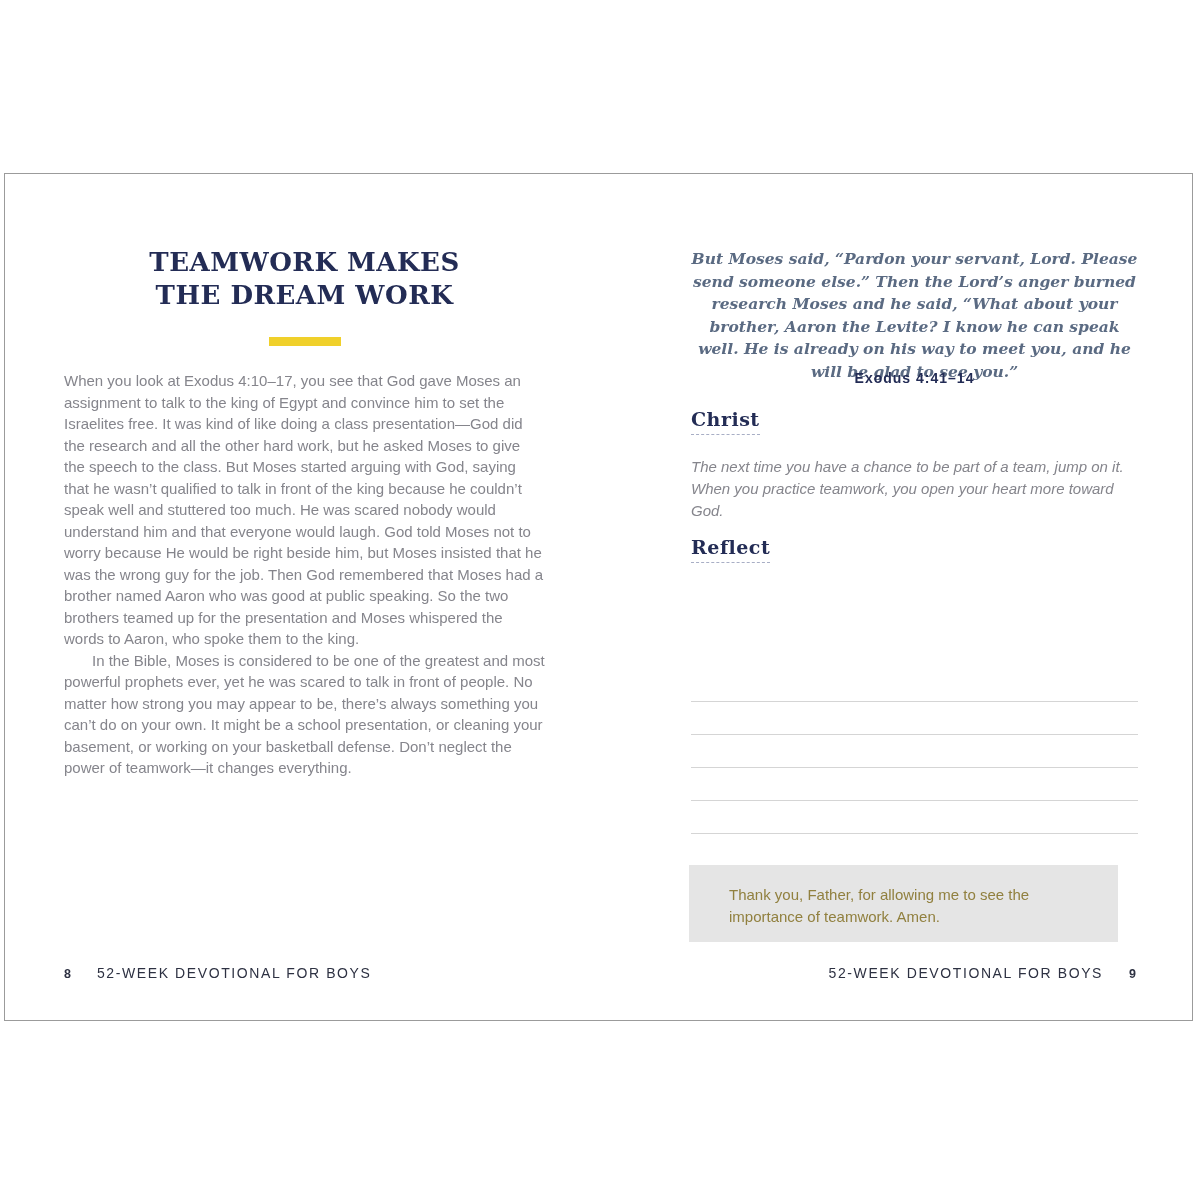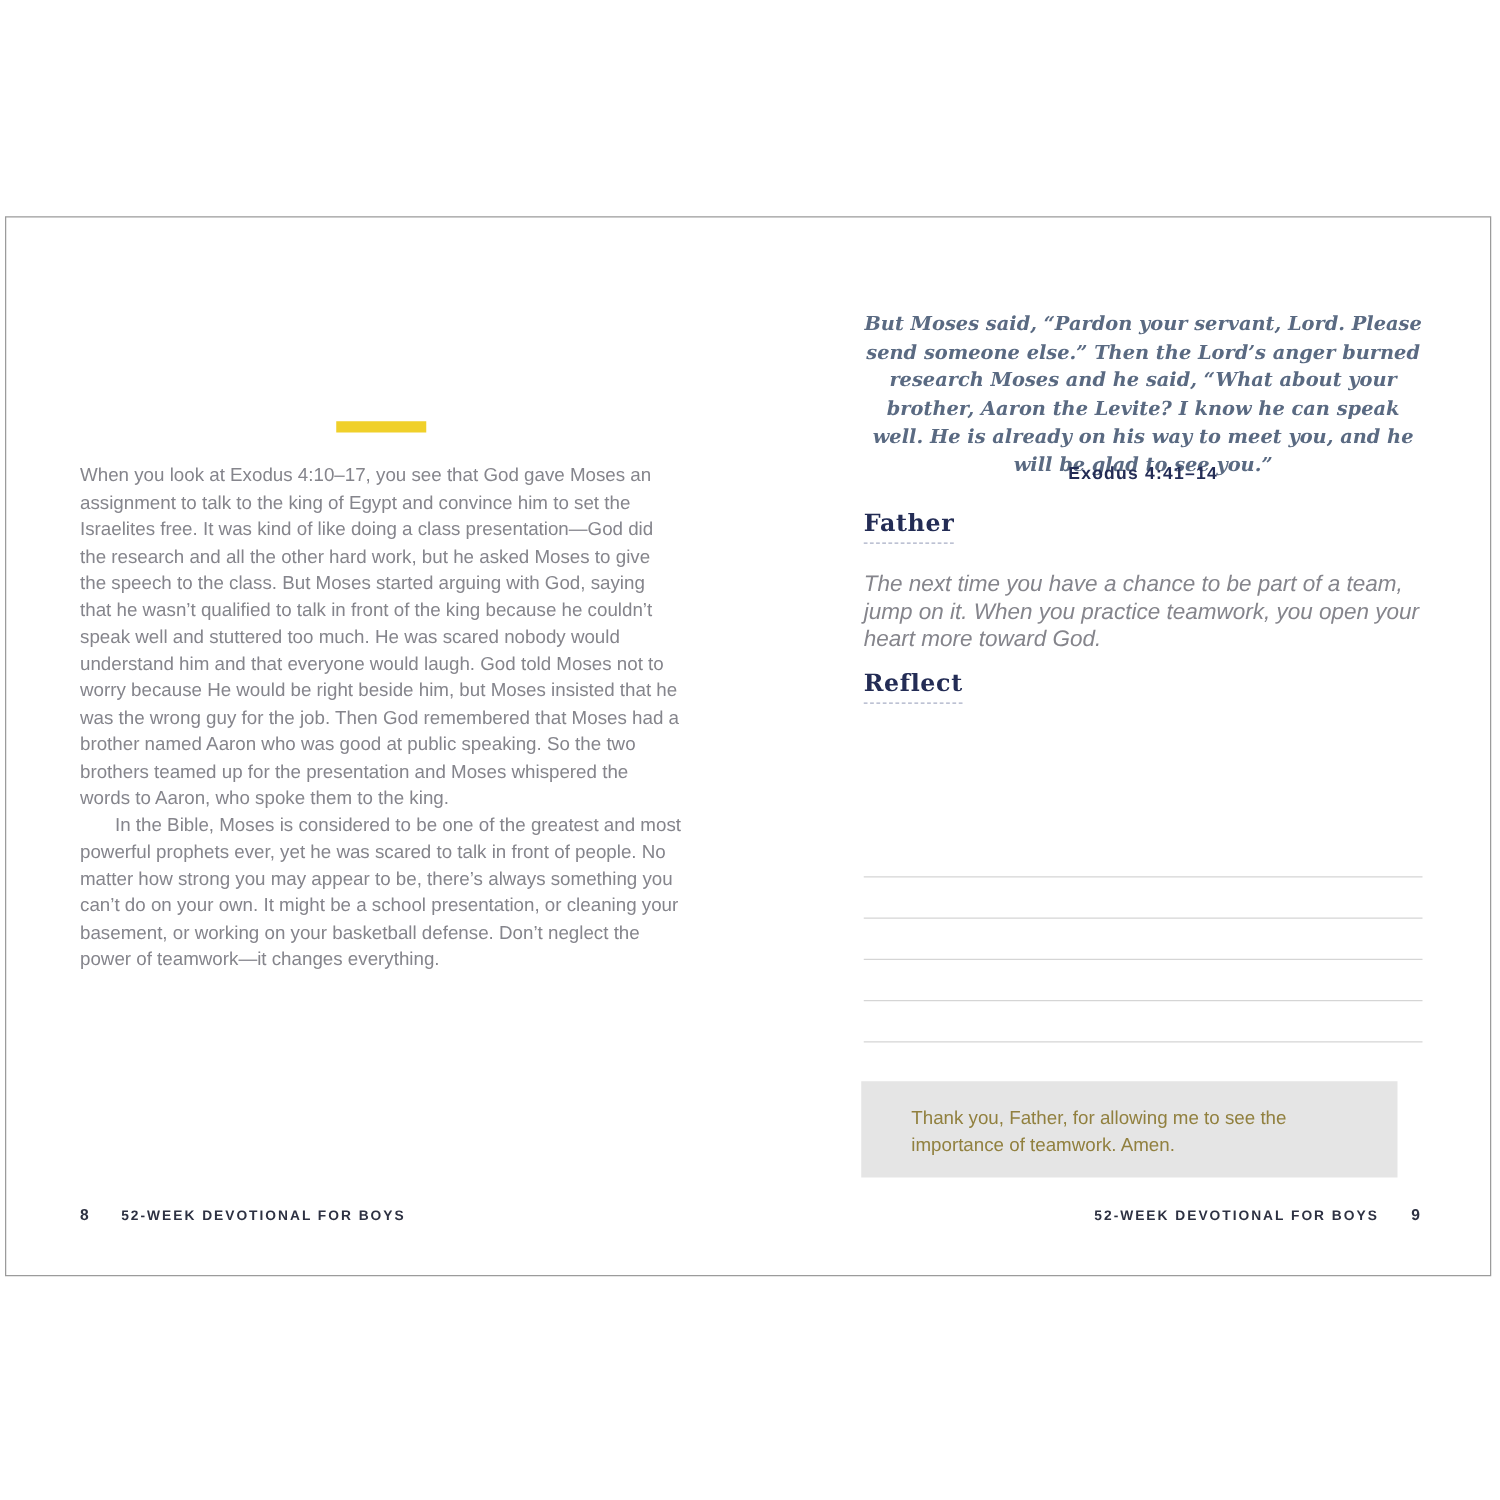--- a/index.html
+++ b/index.html
@@ -107,21 +107,21 @@
     padding-bottom: 4px;
     border-bottom: 1px dashed #a8aec5;
   }
   .heading-reflect { top: 234px; }
   .heading-respond { top: 362px; }
   .section-body {
     position: absolute;
     left: 0;
     width: 100%;
     font-style: italic;
-    font-size: 18px;
+    font-size: 15px;
     line-height: 22px;
     color: #85858c;
   }
   .body-reflect { top: 282px; }
   .body-respond { top: 410px; }
   .writing-lines {
     position: absolute;
     top: 527px;
     left: 0;
     width: 100%;
@@ -155,45 +155,49 @@
     gap: 26px;
   }
   .footer-left { left: 59px; }
   .footer-right { right: 56px; }
   .page-number {
     font-weight: 700;
     font-size: 12.5px;
     color: #2d3142;
   }
   .footer-book-title {
-    font-weight: 700;
-    font-size: 11px;
+    font-weight: 400;
+    font-size: 14px;
     letter-spacing: 1.6px;
     color: #2d3142;
   }
 </style>
 </head>
 <body>
 
 <div class="spread">
 
   <div class="left-page">
+    <div class="chapter-title">
+      <div>TEAMWORK MAKES</div>
+      <div>THE DREAM WORK</div>
+    </div>
     <div class="accent-bar"></div>
     <div class="body-copy">
       <p>When you look at Exodus 4:10–17, you see that God gave Moses an assignment to talk to the king of Egypt and convince him to set the Israelites free. It was kind of like doing a class presentation—God did the research and all the other hard work, but he asked Moses to give the speech to the class. But Moses started arguing with God, saying that he wasn’t qualified to talk in front of the king because he couldn’t speak well and stuttered too much. He was scared nobody would understand him and that everyone would laugh. God told Moses not to worry because He would be right beside him, but Moses insisted that he was the wrong guy for the job. Then God remembered that Moses had a brother named Aaron who was good at public speaking. So the two brothers teamed up for the presentation and Moses whispered the words to Aaron, who spoke them to the king.</p>
       <p>In the Bible, Moses is considered to be one of the greatest and most powerful prophets ever, yet he was scared to talk in front of people. No matter how strong you may appear to be, there’s always something you can’t do on your own. It might be a school presentation, or cleaning your basement, or working on your basketball defense. Don’t neglect the power of teamwork—it changes everything.</p>
     </div>
   </div>
 
   <div class="right-page">
     <div class="scripture">But Moses said, “Pardon your servant, Lord. Please send someone else.” Then the Lord’s anger burned research Moses and he said, “What about your brother, Aaron the Levite? I know he can speak well. He is already on his way to meet you, and he will be glad to see you.”</div>
     <div class="scripture-ref">Exodus 4:41–14</div>
 
     <div class="section-heading heading-reflect">
-      <span>Father</span>
+      <span>Christ</span>
     </div>
     <div class="section-body body-reflect">The next time you have a chance to be part of a team, jump on it. When you practice teamwork, you open your heart more toward God.</div>
 
     <div class="section-heading heading-respond">
       <span>Reflect</span>
     </div>
 
     <div class="writing-lines">
       <div class="writing-line"></div>
       <div class="writing-line"></div>

